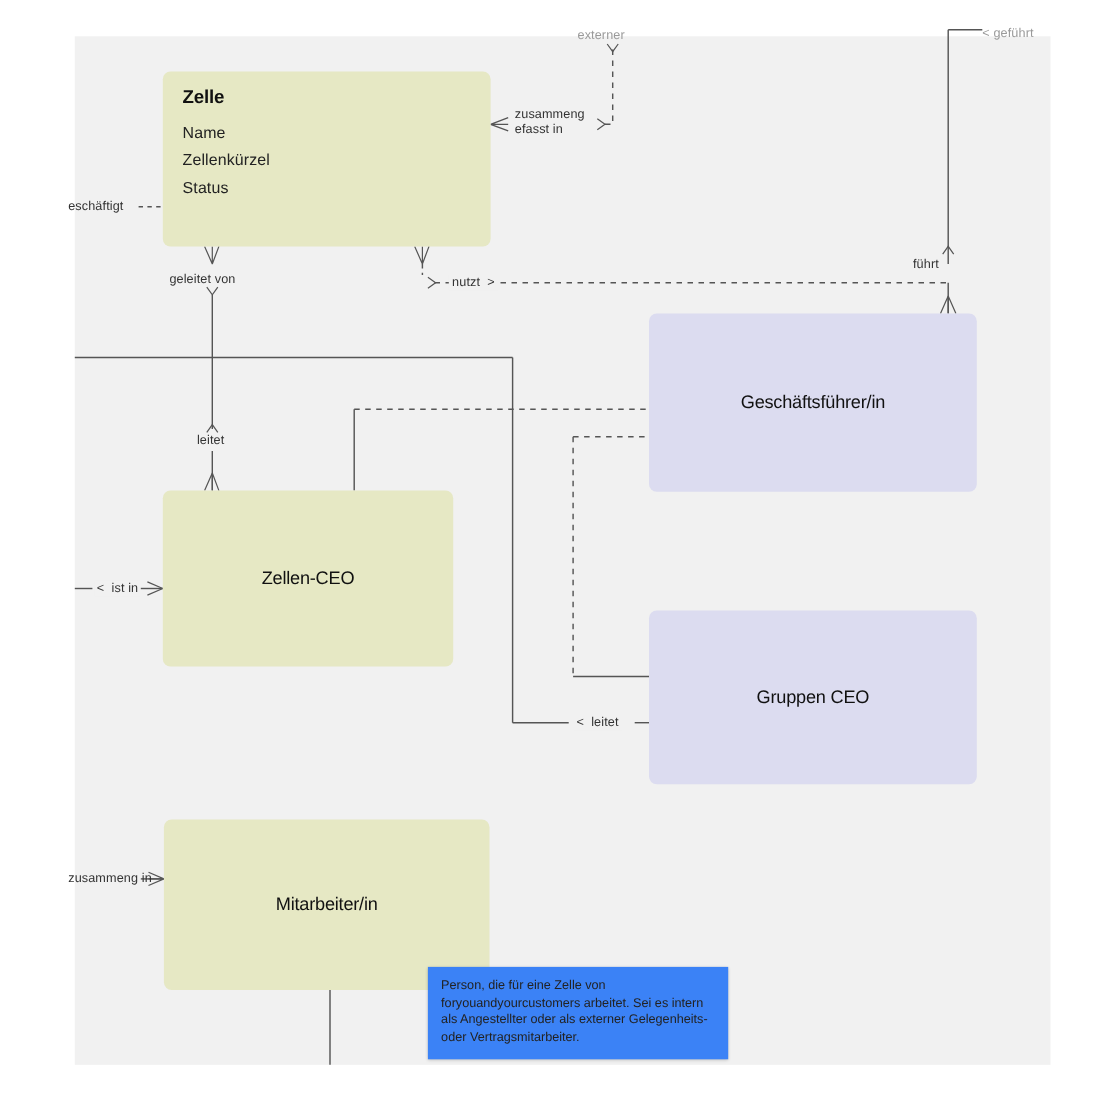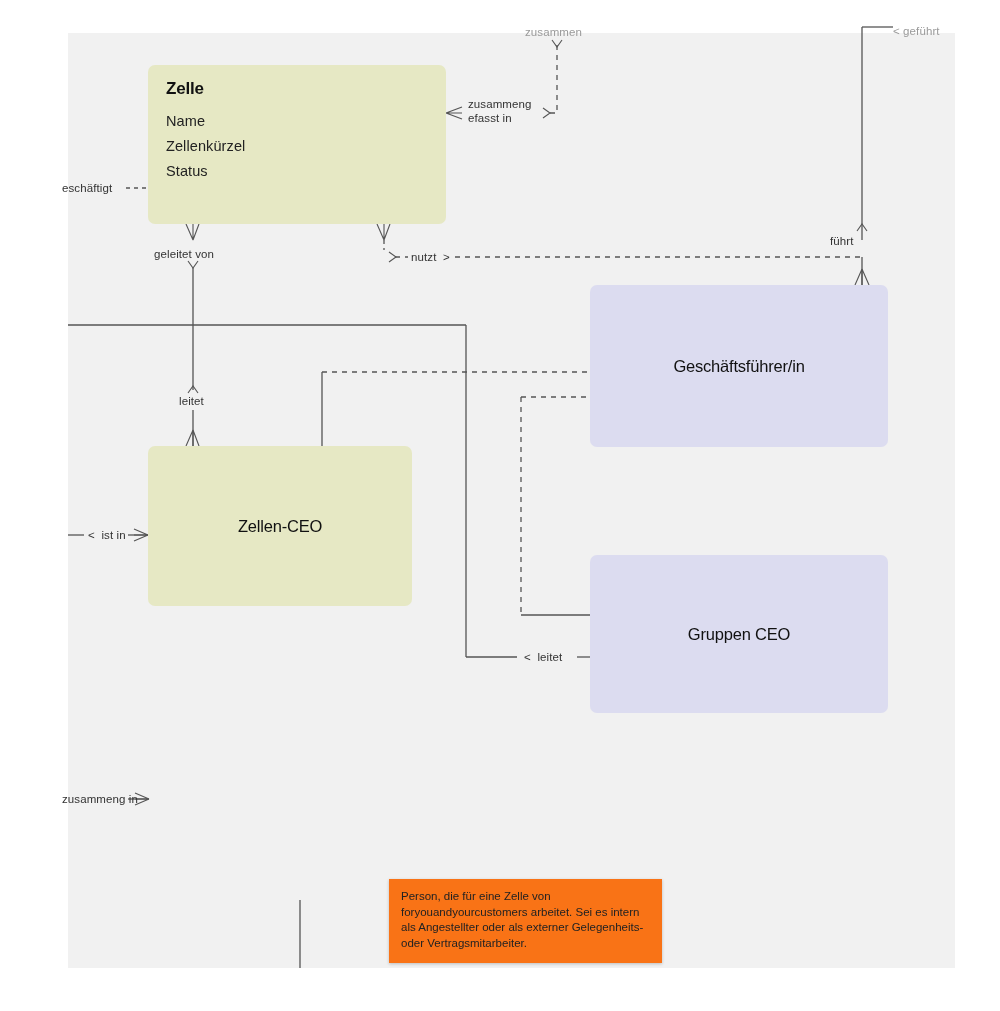--- a/index.html
+++ b/index.html
@@ -68,21 +68,21 @@
     position: absolute;
     font-size: 11.5px;
     color: #333333;
     line-height: 14px;
     white-space: pre;
     letter-spacing: 0.1px;
   }
   .edge-label.multiline { white-space: normal; width: 72px; }
   .tooltip {
     position: absolute;
-    background: #f97316;
+    background: #3b82f6;
     color: #222222;
     font-size: 11.5px;
     line-height: 15.5px;
     padding: 10px 12px 14px 12px;
     box-sizing: border-box;
     box-shadow: 0 1px 3px rgba(0,0,0,0.22);
   }
 </style>
 </head>
 <body>
@@ -186,25 +186,28 @@
   </div>
 
   <div class="entity yellow entity-centered" style="left:148px; top:446px; width:264px; height:160px;">
     <span>Zellen-CEO</span>
   </div>
 
   <div class="entity purple entity-centered" style="left:590px; top:555px; width:298px; height:158px;">
     <span>Gruppen CEO</span>
   </div>
 
+  <div class="entity yellow entity-centered" style="left:149px; top:745px; width:296px; height:155px;">
+    <span>Mitarbeiter/in</span>
+  </div>
 
   <div class="edge-label multiline" style="left:468px; top:97px;">zusammeng
 efasst in</div>
 
-  <div class="edge-label" style="left:525px; top:25px; color:#9a9a9a;">zusammen</div>
+  <div class="edge-label" style="left:525px; top:25px; color:#9a9a9a;">externer</div>
 
   <div class="edge-label" style="left:893px; top:24px; color:#9a9a9a;">&lt; geführt</div>
 
   <div class="edge-label" style="left:62px; top:181px;">eschäftigt</div>
 
   <div class="edge-label" style="left:154px; top:247px;">geleitet von</div>
 
   <div class="edge-label" style="left:408px; top:250px; background:#f1f1f1; padding:0 3px;">nutzt  &gt;</div>
 
   <div class="edge-label" style="left:830px; top:234px;">führt</div>

